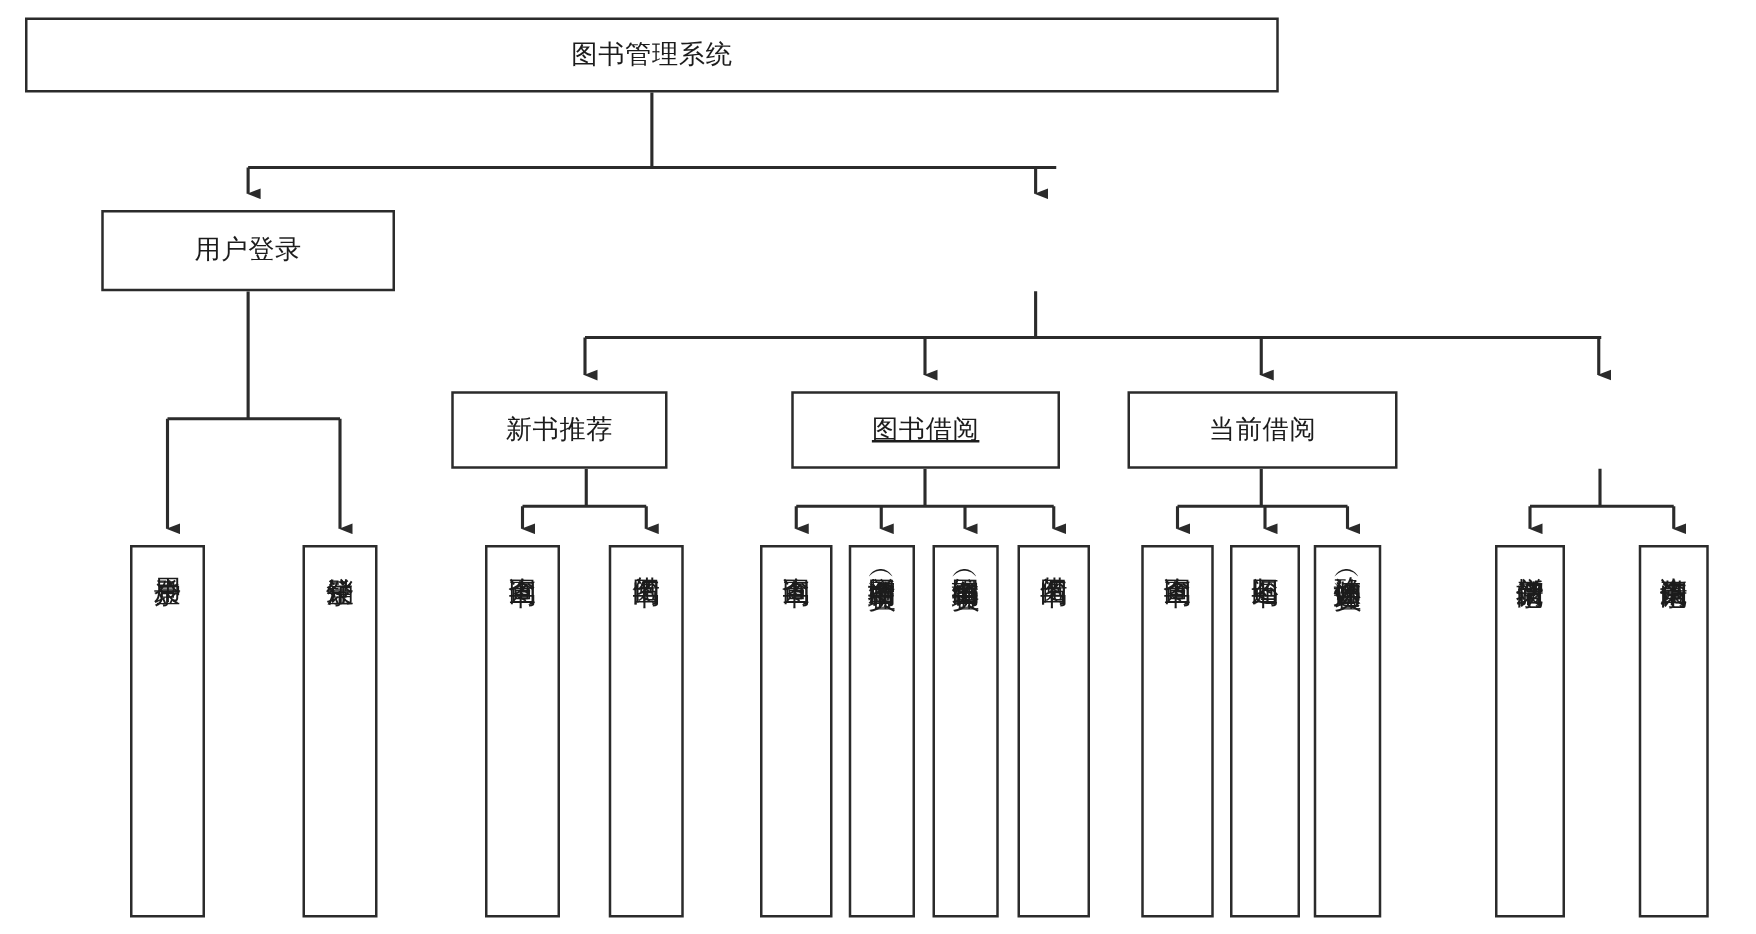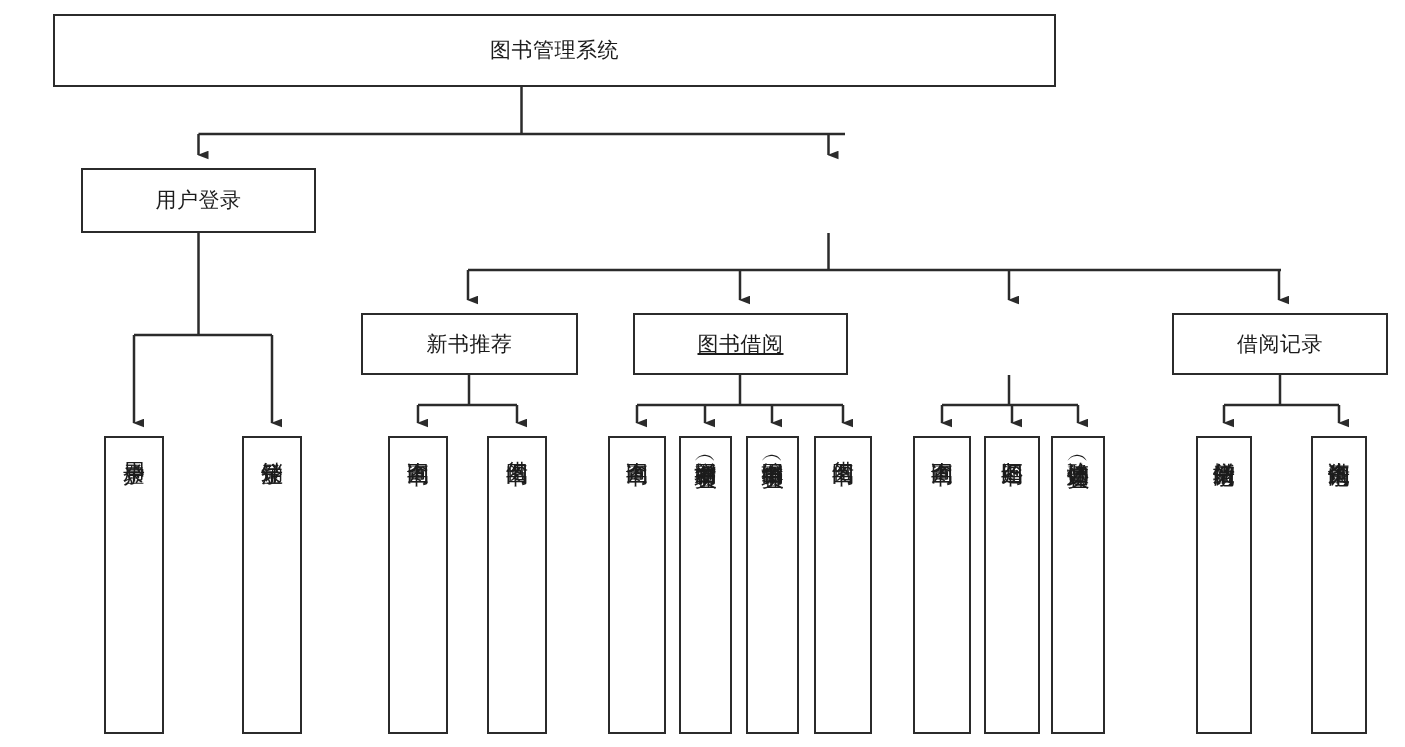--- a/index.html
+++ b/index.html
@@ -133,36 +133,36 @@
     </g>
 
     <g stroke="#2b2b2b" stroke-width="2.5" fill="none">
       <path d="M 1280 375 L 1280 405"></path>
       <path d="M 1224 405 L 1339 405"></path>
       <path d="M 1224 405 L 1224 423" marker-end="url(#arrowhead)"></path>
       <path d="M 1339 405 L 1339 423" marker-end="url(#arrowhead)"></path>
     </g>
   </svg>
 
-  <div class="node root" id="node-root" style="left: 20px; top: 14px; width: 1003px; height: 73px; margin-left: 33px;">
+  <div class="node root" id="node-root" style="left: 20px; top: 14px; width: 1003px; height: 60px;">
     <span class="node-label">图书管理系统</span>
   </div>
 
   <div class="node level1" id="node-l1-0" style="left: 81px; top: 168px; width: 235px; height: 65px;">
     <span class="node-label">用户登录</span>
   </div>
 
-  <div class="node level2" id="node-l2-0" style="left: 361px; top: 313px; width: 217px; height: 62px;">
+  <div class="node level2" id="node-l2-0" style="left: 361px; top: 313px; width: 173px; height: 62px;">
     <span class="node-label">新书推荐</span>
   </div>
   <div class="node level2" id="node-l2-1" style="left: 633px; top: 313px; width: 215px; height: 62px; text-decoration: underline;">
     <span class="node-label">图书借阅</span>
   </div>
-  <div class="node level2" id="node-l2-3" style="left: 1172px; top: 313px; width: 216px; height: 62px;">
-    <span class="node-label">借阅记录</span>
+  <div class="node level2" id="node-l2-2" style="left: 902px; top: 313px; width: 216px; height: 62px;">
+    <span class="node-label">当前借阅</span>
   </div>
 
   <div class="node leaf" id="node-leaf-0" style="left: 104px; top: 436px; width: 60px; height: 298px;">
     <span class="node-label">用户登录</span>
   </div>
   <div class="node leaf" id="node-leaf-1" style="left: 242px; top: 436px; width: 60px; height: 298px;">
     <span class="node-label">注销登录</span>
   </div>
   <div class="node leaf" id="node-leaf-2" style="left: 388px; top: 436px; width: 60px; height: 298px;">
     <span class="node-label">查询图书</span>

